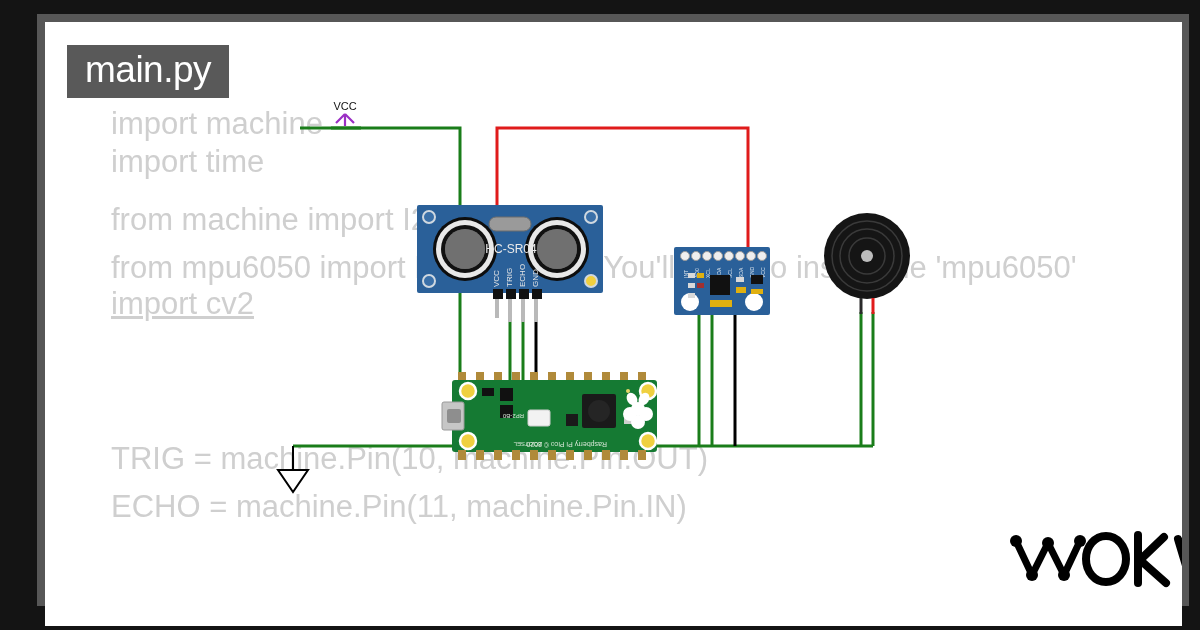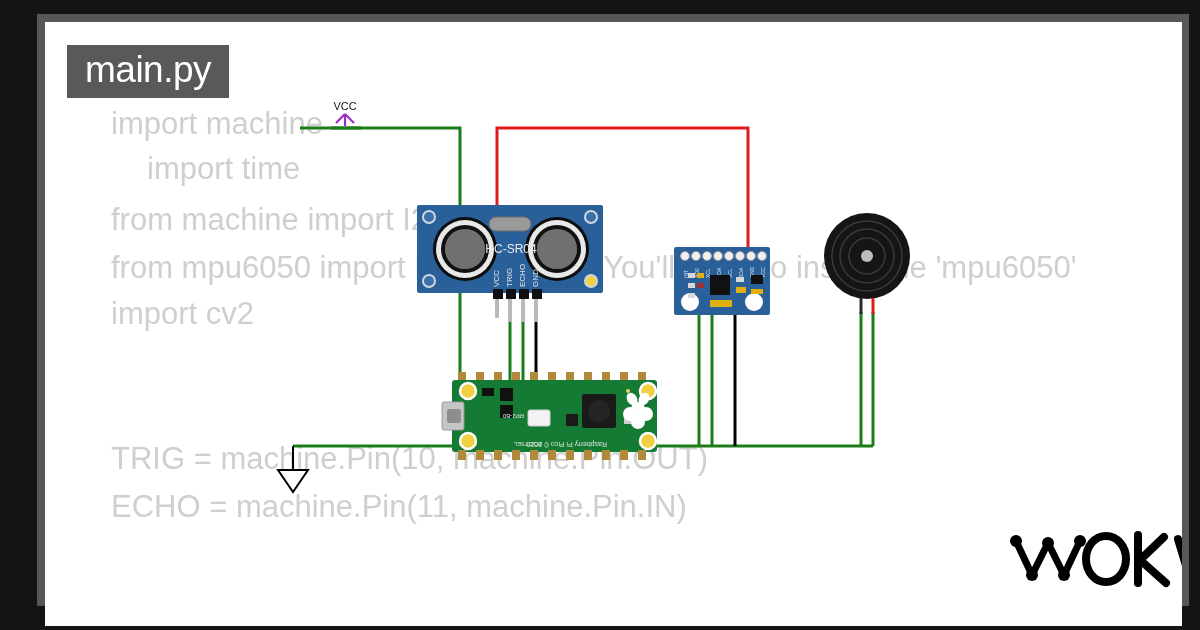--- a/index.html
+++ b/index.html
@@ -54,24 +54,24 @@
 <body>
 
 <div id="app">
 
   <div id="topbar"></div>
   <div id="bezel"></div>
 
   <div id="canvas">
 
     <div class="code" id="ln1" style="top:86px;">import machine</div>
-    <div class="code" id="ln2" style="top:131px;margin-left:36px;">import time</div>
+    <div class="code" id="ln2" style="top:124px;">import time</div>
     <div class="code" id="ln3" style="top:182px;">from machine import I2C, Pin</div>
     <div class="code" id="ln4" style="top:230px;">from mpu6050 import MPU6050   # You'll need to install the 'mpu6050'</div>
-    <div class="code" id="ln5" style="top:276px;">import cv2</div>
+    <div class="code" id="ln5" style="top:266px;text-decoration:underline;">import cv2</div>
     <div class="code" id="ln7" style="top:421px;">TRIG = machine.Pin(10, machine.Pin.OUT)</div>
     <div class="code" id="ln8" style="top:469px;">ECHO = machine.Pin(11, machine.Pin.IN)</div>
 
     <svg id="sch" viewBox="0 0 1137 576" width="1137" height="576">
 
       <g fill="none" stroke-width="3">
 
         <path d="M 255 106 L 415 106 L 415 360" stroke="#1a7d1a" stroke-width="3"></path>
 
         <path d="M 452 290 L 452 106 L 703 106 L 703 237" stroke="#e01b1b" stroke-width="3"></path>

